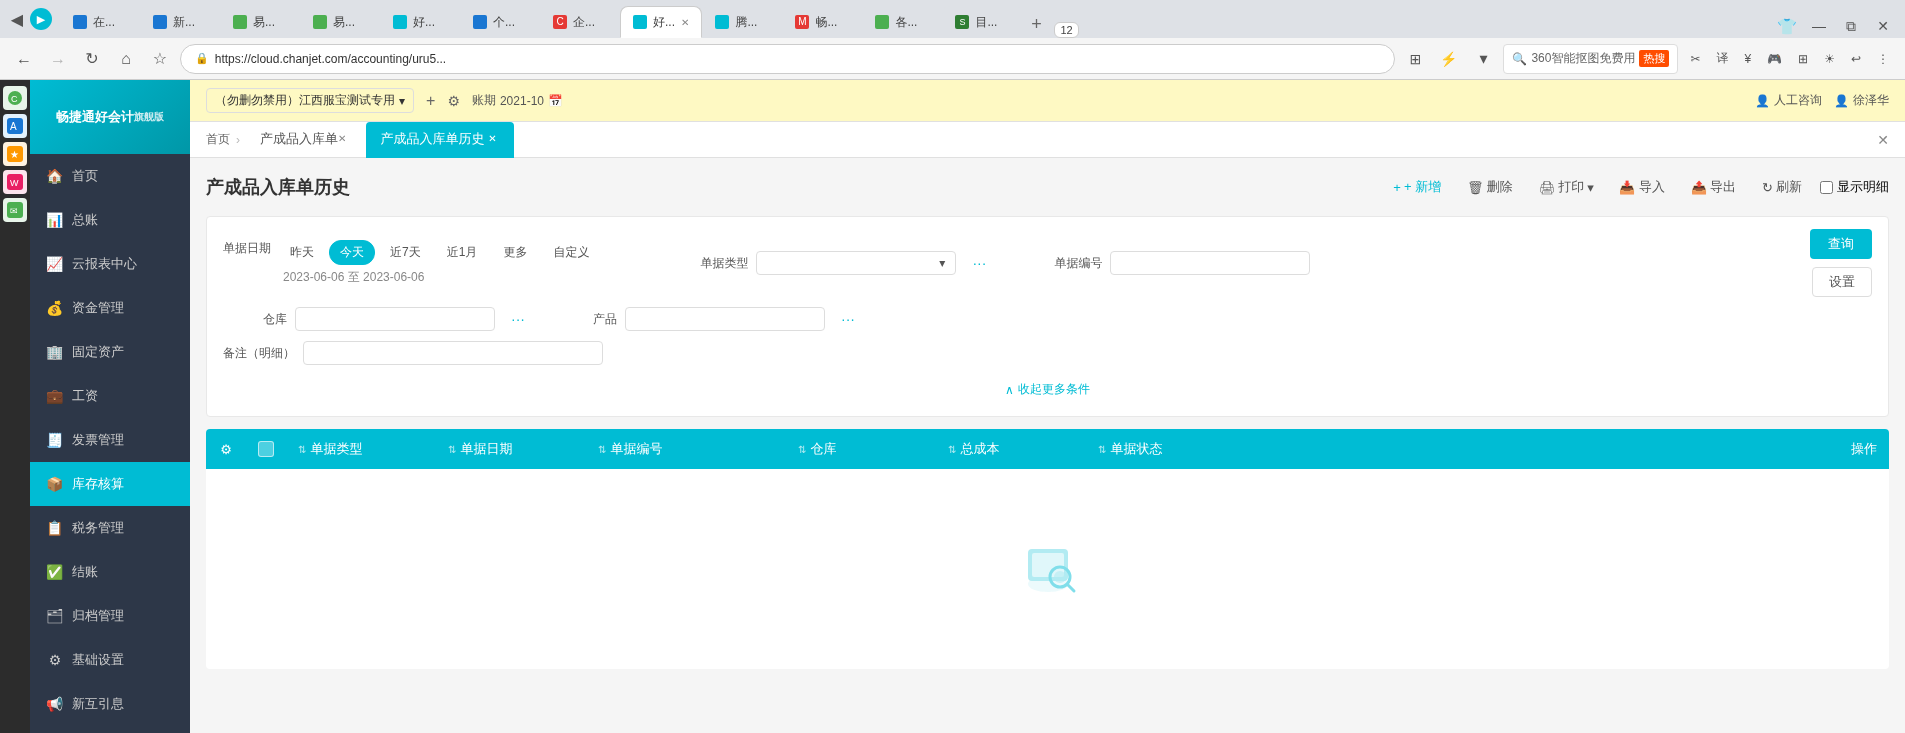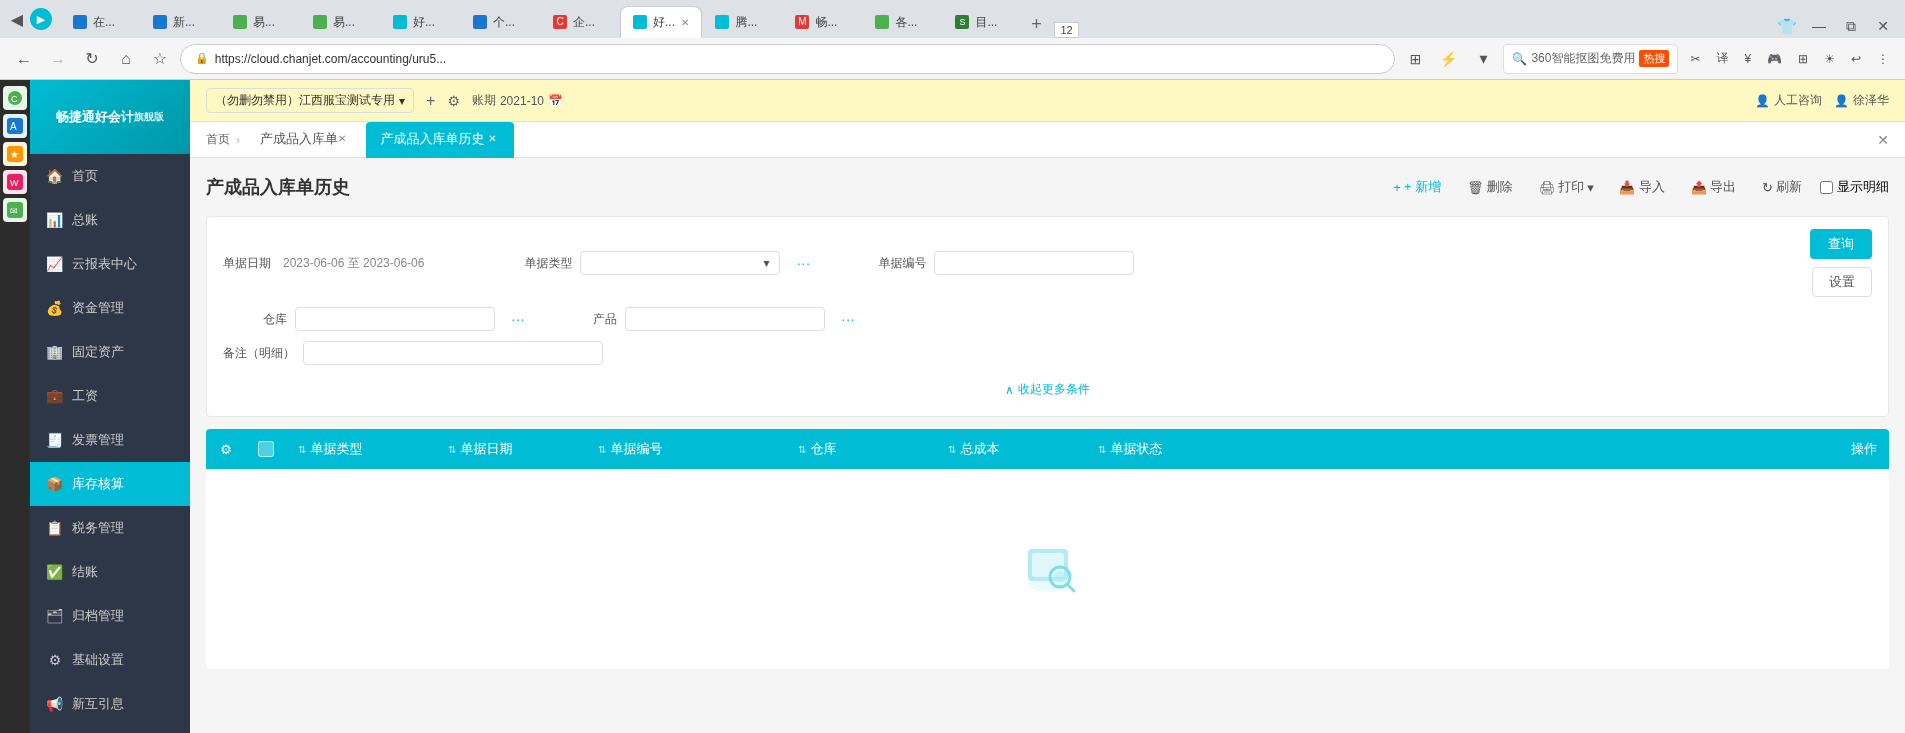--- a/index.html
+++ b/index.html
@@ -7,21 +7,21 @@
 
     
     .browser-frame { width: 1905px; height: 733px; display: flex; flex-direction: column; background: #dee1e6; }
 
     
     .tab-bar { height: 38px; background: #dee1e6; display: flex; align-items: flex-end; padding: 0 0 0 60px; flex-shrink: 0; }
     .tab { height: 32px; display: flex; align-items: center; padding: 0 12px; border-radius: 8px 8px 0 0; background: #dee1e6; font-size: 12px; color: #444; cursor: pointer; border: 1px solid transparent; gap: 6px; min-width: 80px; max-width: 160px; white-space: nowrap; overflow: hidden; }
     .tab.active { background: #fff; border-color: #ccc; border-bottom-color: #fff; }
     .tab .tab-close { margin-left: auto; color: #888; font-size: 10px; cursor: pointer; }
     .tab-add { width: 28px; height: 28px; display: flex; align-items: center; justify-content: center; color: #666; font-size: 18px; cursor: pointer; }
-    .tab-count { background: #fff; border: 1px solid #ccc; border-radius: 0; padding: 1px 5px; font-size: 11px; color: #444; margin-left: 4px; }
+    .tab-count { background: #fff; border: 1px solid #ccc; border-radius: 6px; padding: 1px 5px; font-size: 11px; color: #444; margin-left: 4px; }
     .tab-bar-actions { margin-left: auto; display: flex; align-items: center; gap: 8px; padding: 0 10px; }
     .tab-bar-btn { width: 24px; height: 24px; display: flex; align-items: center; justify-content: center; color: #555; cursor: pointer; font-size: 14px; }
 
     
     .address-bar { height: 42px; background: #f5f5f5; display: flex; align-items: center; padding: 0 10px; gap: 6px; border-bottom: 1px solid #ccc; flex-shrink: 0; }
     .addr-btn { width: 28px; height: 28px; display: flex; align-items: center; justify-content: center; color: #555; cursor: pointer; font-size: 16px; border-radius: 50%; }
     .address-input { flex: 1; height: 30px; border: 1px solid #ccc; border-radius: 15px; padding: 0 14px; font-size: 12px; background: #fff; display: flex; align-items: center; gap: 6px; }
     .address-input .lock-icon { color: #4caf50; font-size: 11px; }
     .address-input .url-text { color: #333; font-size: 12px; }
     .search-box { height: 30px; background: #fff; border: 1px solid #ddd; border-radius: 4px; display: flex; align-items: center; padding: 0 8px; gap: 4px; font-size: 12px; color: #666; min-width: 160px; }
@@ -388,20 +388,28 @@
               <span>显示明细</span>
             </label>
           </div>
         </div>
 
         <div class="filter-area">
           <div class="filter-row">
             <div style="display:flex;align-items:flex-start;gap:8px;">
               <span class="filter-label">单据日期</span>
               <div style="display:flex;flex-direction:column;gap:4px;">
+                <div class="date-tabs">
+                  <div class="date-tab">昨天</div>
+                  <div class="date-tab active" style="background:#00bcd4;color:#fff;">今天</div>
+                  <div class="date-tab">近7天</div>
+                  <div class="date-tab">近1月</div>
+                  <div class="date-tab">更多</div>
+                  <div class="date-tab">自定义</div>
+                </div>
                 <span class="date-range">2023-06-06 至 2023-06-06</span>
               </div>
             </div>
 
             <div style="display:flex;align-items:center;gap:8px;margin-left:80px;">
               <span class="filter-label">单据类型</span>
               <div class="filter-select" style="min-width:200px;">
                 <span></span>
                 <span style="margin-left:auto;">▾</span>
               </div>

